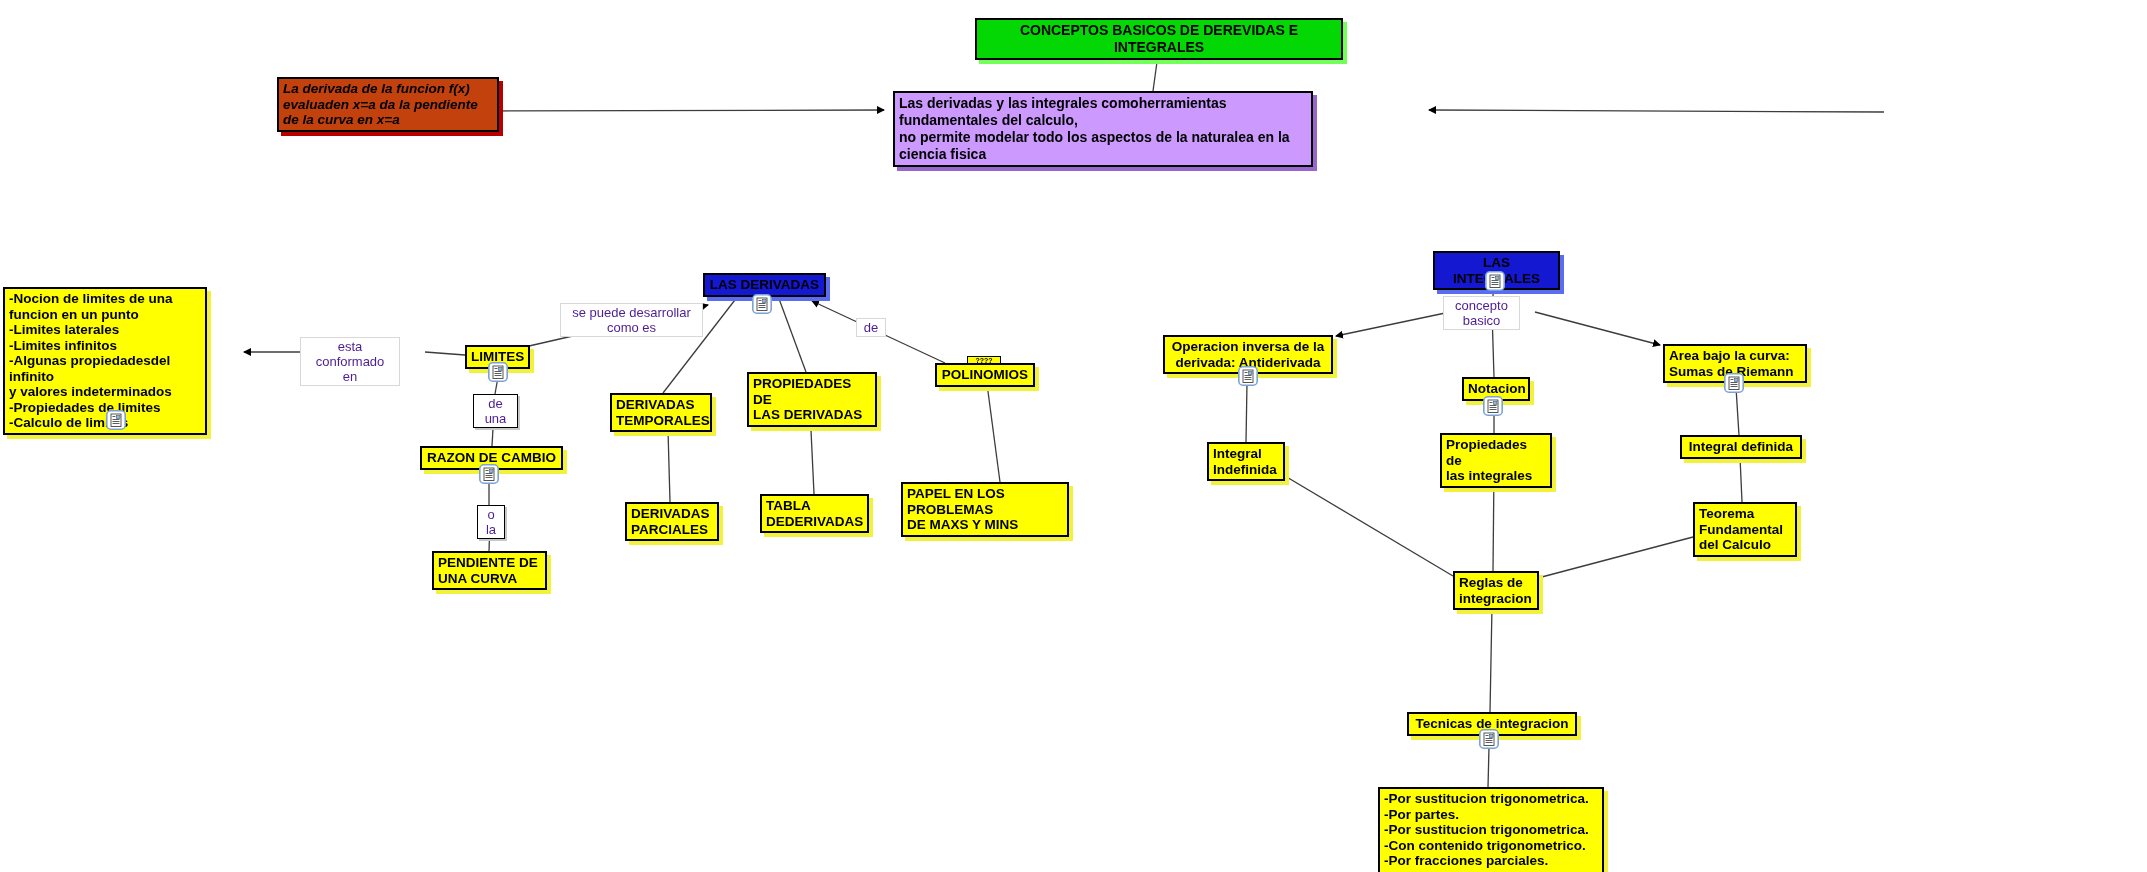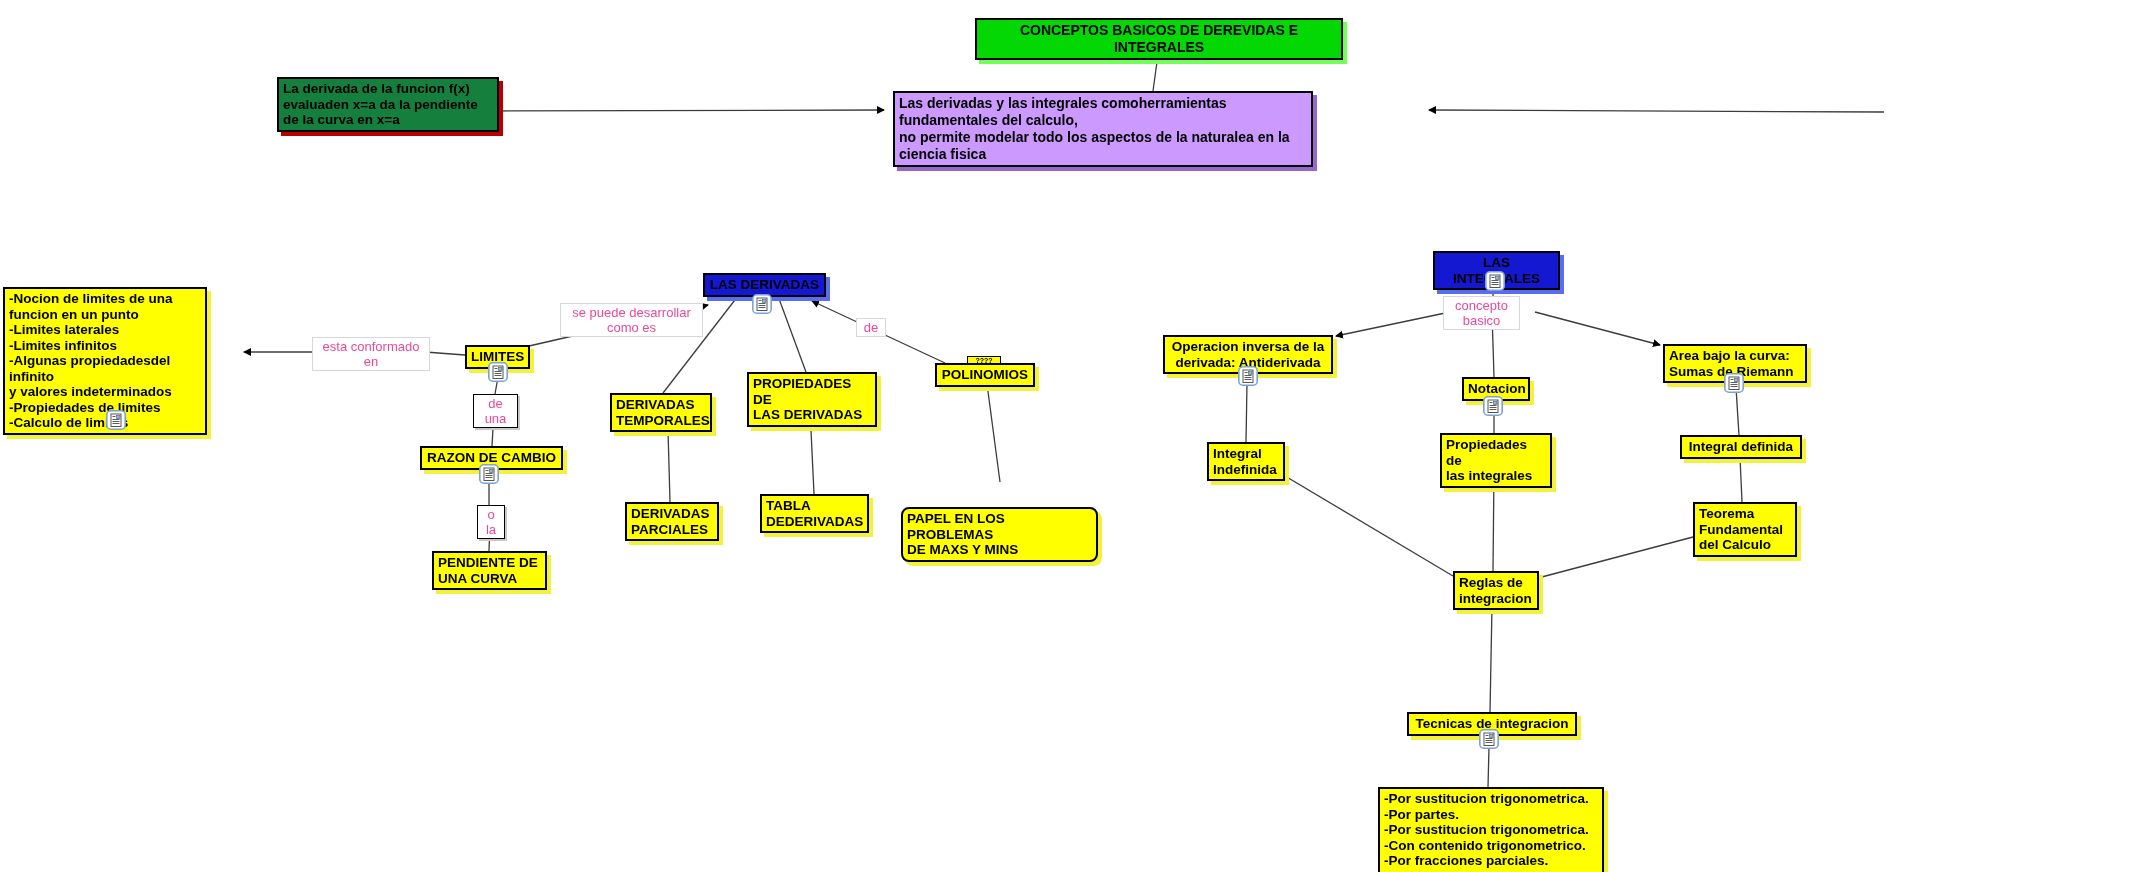--- a/index.html
+++ b/index.html
@@ -9,29 +9,29 @@
     margin-top:15px;
   }
   svg.wires{position:absolute;left:0;top:0;z-index:1;}
   .node{
     position:absolute;z-index:2;box-sizing:border-box;
     border:2px solid #000;color:#000;font-weight:bold;font-size:13.5px;line-height:15.5px;
     padding:2px 4px;white-space:pre-line;
   }
   .yellow{background:#FFFF00;box-shadow:4px 4px 0 #f2f23a;}
   .green{background:#04D804;box-shadow:4px 4px 0 #72ff57;}
-  .red{background:#15803d;box-shadow:4px 4px 0 #b80000;}
+  .red{background:#c2410c;box-shadow:4px 4px 0 #b80000;font-style:italic;}
   .purple{background:#CC99FF;box-shadow:4px 4px 0 #9966cc;}
   .blue{background:#1418D0;box-shadow:4px 4px 0 #5a6cf0;color:#000;}
   .center{text-align:center;}
   .f14{font-size:14px;line-height:17px;}
   .tiny{font-size:7px;line-height:7px;padding:0 1px;border:1px solid #000;box-shadow:none;}
   .link-label{
     position:absolute;z-index:2;box-sizing:border-box;background:#ffffff;
-    border:1px solid #d8d8d8;color:#ec4899;font-size:13px;line-height:15px;
+    border:1px solid #d8d8d8;color:#4c1d95;font-size:13px;line-height:15px;
     padding:1px 3px;text-align:center;white-space:pre-line;
   }
   .boxed{border:1px solid #000;box-shadow:2px 2px 0 #c8c8c8;}
   .res-icon{position:absolute;z-index:3;width:20px;height:20px;}
 </style>
 </head>
 <body>
 
 <div id="canvas">
 
@@ -96,21 +96,21 @@
 
   <div class="node yellow" style="left:3px;top:272px;width:204px;">-Nocion de limites de una
  funcion en un punto
 -Limites laterales
 -Limites infinitos
 -Algunas propiedadesdel infinito
  y valores indeterminados
 -Propiedades de limites
 -Calculo de limites</div>
 
-  <div class="link-label" style="left:312px;top:322px;width:118px;">esta conformado
+  <div class="link-label" style="left:300px;top:322px;width:100px;">esta conformado
 en</div>
 
   <div class="node yellow center" style="left:465px;top:330px;width:65px;text-align:center;">LIMITES</div>
 
   <div class="link-label boxed" style="left:473px;top:379px;width:45px;">de una</div>
 
   <div class="node yellow center" style="left:420px;top:431px;width:143px;">RAZON DE CAMBIO</div>
 
   <div class="link-label boxed" style="left:477px;top:490px;width:28px;">o la</div>
 
@@ -126,21 +126,21 @@
   <div class="node yellow" style="left:747px;top:357px;width:130px;">PROPIEDADES DE
 LAS DERIVADAS</div>
 
   <div class="node yellow" style="left:760px;top:479px;width:109px;">TABLA
 DEDERIVADAS</div>
 
   <div class="node yellow tiny center" style="left:967px;top:341px;width:34px;">????</div>
 
   <div class="node yellow center" style="left:935px;top:348px;width:100px;">POLINOMIOS</div>
 
-  <div class="node yellow" style="left:901px;top:492px;width:197px;border-radius:8px;">PAPEL EN LOS PROBLEMAS
+  <div class="node yellow" style="left:901px;top:467px;width:168px;">PAPEL EN LOS PROBLEMAS
 DE MAXS Y MINS</div>
 
   <div class="node blue center" style="left:1433px;top:236px;width:127px;">LAS INTEGRALES</div>
 
   <div class="link-label" style="left:1443px;top:281px;width:77px;">concepto basico</div>
 
   <div class="node yellow center" style="left:1163px;top:320px;width:170px;">Operacion inversa de la
 derivada: Antiderivada</div>
 
   <div class="node yellow center" style="left:1462px;top:362px;width:68px;">Notacion</div>

